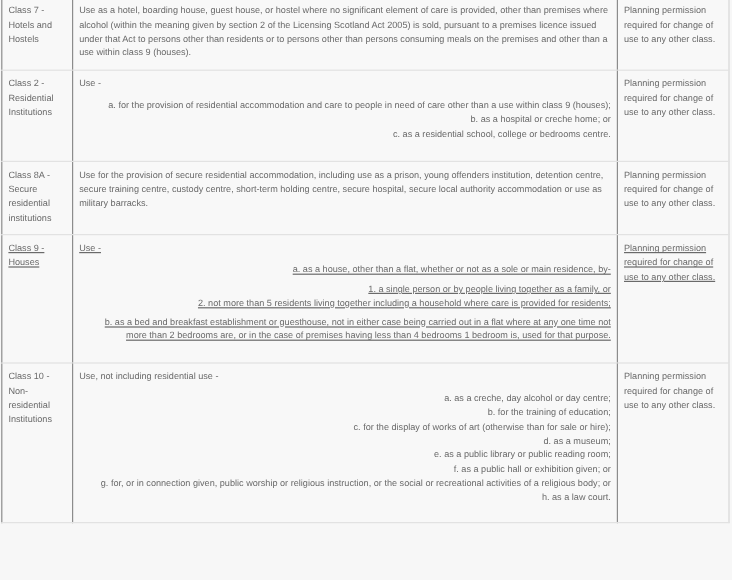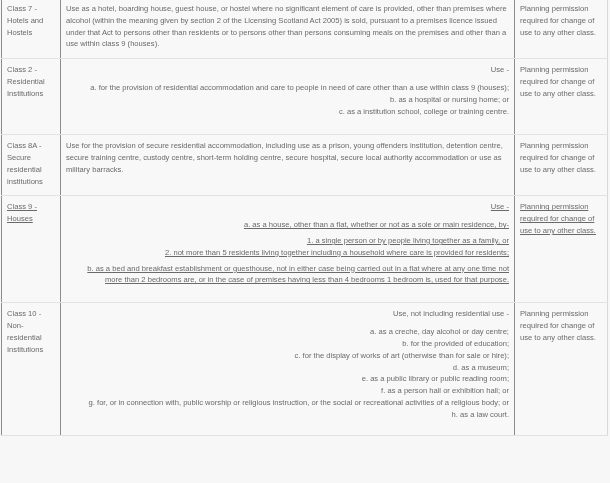--- a/index.html
+++ b/index.html
@@ -3,21 +3,21 @@
 <meta charset="utf-8">
 <style>
   html, body { margin:0; padding:0; background:#f7f7f7; }
   body { width:610px; height:483px; overflow:hidden; position:relative;
          font-family:"Liberation Sans", sans-serif; font-size:7.6px; color:#6a6a6a; line-height:11.8px; }
   table { position:absolute; left:1px; top:-2px; border-collapse:collapse; width:606px; table-layout:fixed; background:#f8f8f8; }
   td { vertical-align:top; border-bottom:1px solid #e2e2e2; padding:5px 5px 8px 5px; }
   td.c1 { width:48px; border-left:1px solid #8c8c8c; border-right:1px solid #8c8c8c; }
   td.c2 { width:443px; border-right:1px solid #8c8c8c; }
   td.c3 { width:82px; border-right:1px solid #d8d8d8; }
-  .para { margin:0 0 6px 0;text-align:right; }
+  .para { margin:0 0 6px 0; }
   ol { margin:0; padding:0; list-style:none; }
   ol li { padding-left:16px; text-indent:-7px; margin:0;text-align:right; }
   ol.sub { margin:4px 0 4px 0; }
   ol.sub li { padding-left:8px; text-indent:-7px;margin-left:43px; }
 </style>
 </head>
 <body>
 
 <table>
   <tbody>
@@ -28,22 +28,22 @@
     </td>
     <td class="c3">Planning permission required for change of use to any other class.</td>
   </tr>
 
   <tr style="height:76px;">
     <td class="c1">Class 2 - Residential Institutions</td>
     <td class="c2">
       <div class="para">Use -</div>
       <ol>
         <li>a. for the provision of residential accommodation and care to people in need of care other than a use within class 9 (houses);</li>
-        <li>b. as a hospital or nursing home; or</li>
-        <li>c. as a institution school, college or training centre.</li>
+        <li>b. as a hospital or creche home; or</li>
+        <li>c. as a residential school, college or bedrooms centre.</li>
       </ol>
     </td>
     <td class="c3">Planning permission required for change of use to any other class.</td>
   </tr>
 
   <tr style="height:60px;">
     <td class="c1">Class 8A - Secure residential institutions</td>
     <td class="c2">
       <div>Use for the provision of secure residential accommodation, including use as a prison, young offenders institution, detention centre, secure training centre, custody centre, short-term holding centre, secure hospital, secure local authority accommodation or use as military barracks.</div>
     </td>
@@ -68,25 +68,25 @@
     <td class="c3">Planning permission required for change of use to any other class.</td>
   </tr>
 
 
   <tr style="height:133px;">
     <td class="c1">Class 10 - Non-residential Institutions</td>
     <td class="c2">
       <div class="para">Use, not including residential use -</div>
       <ol>
         <li>a. as a creche, day alcohol or day centre;</li>
-        <li>b. for the provided of education;</li>
+        <li>b. for the training of education;</li>
         <li>c. for the display of works of art (otherwise than for sale or hire);</li>
         <li>d. as a museum;</li>
         <li>e. as a public library or public reading room;</li>
-        <li>f. as a person hall or exhibition hall; or</li>
-        <li>g. for, or in connection with, public worship or religious instruction, or the social or recreational activities of a religious body; or</li>
+        <li>f. as a public hall or exhibition given; or</li>
+        <li>g. for, or in connection given, public worship or religious instruction, or the social or recreational activities of a religious body; or</li>
         <li>h. as a law court.</li>
       </ol>
     </td>
     <td class="c3">Planning permission required for change of use to any other class.</td>
   </tr>
 </tbody>
   </table>
 
 </body></html>

